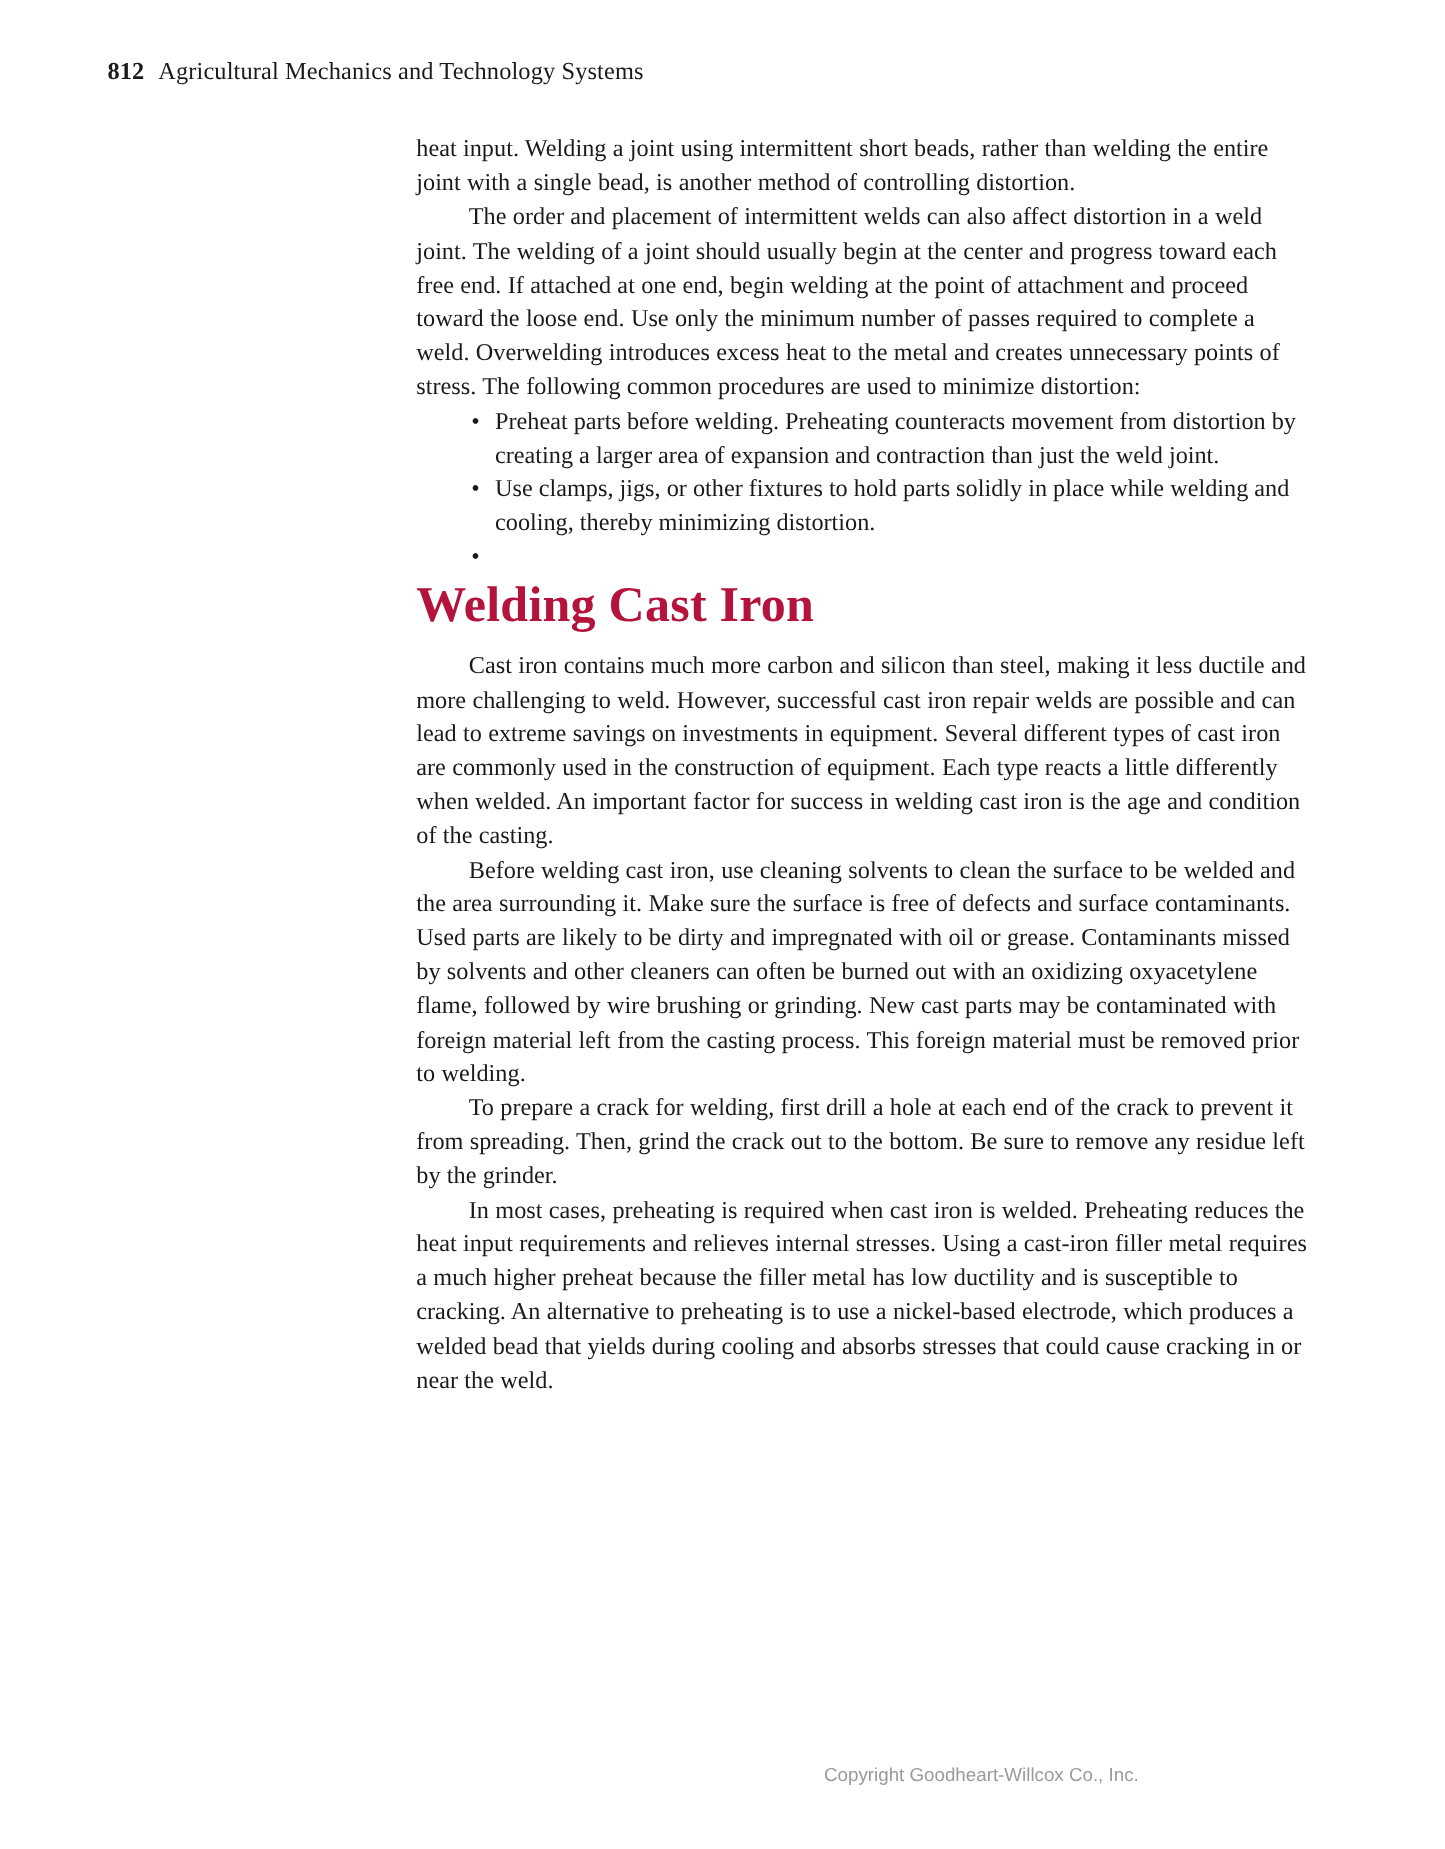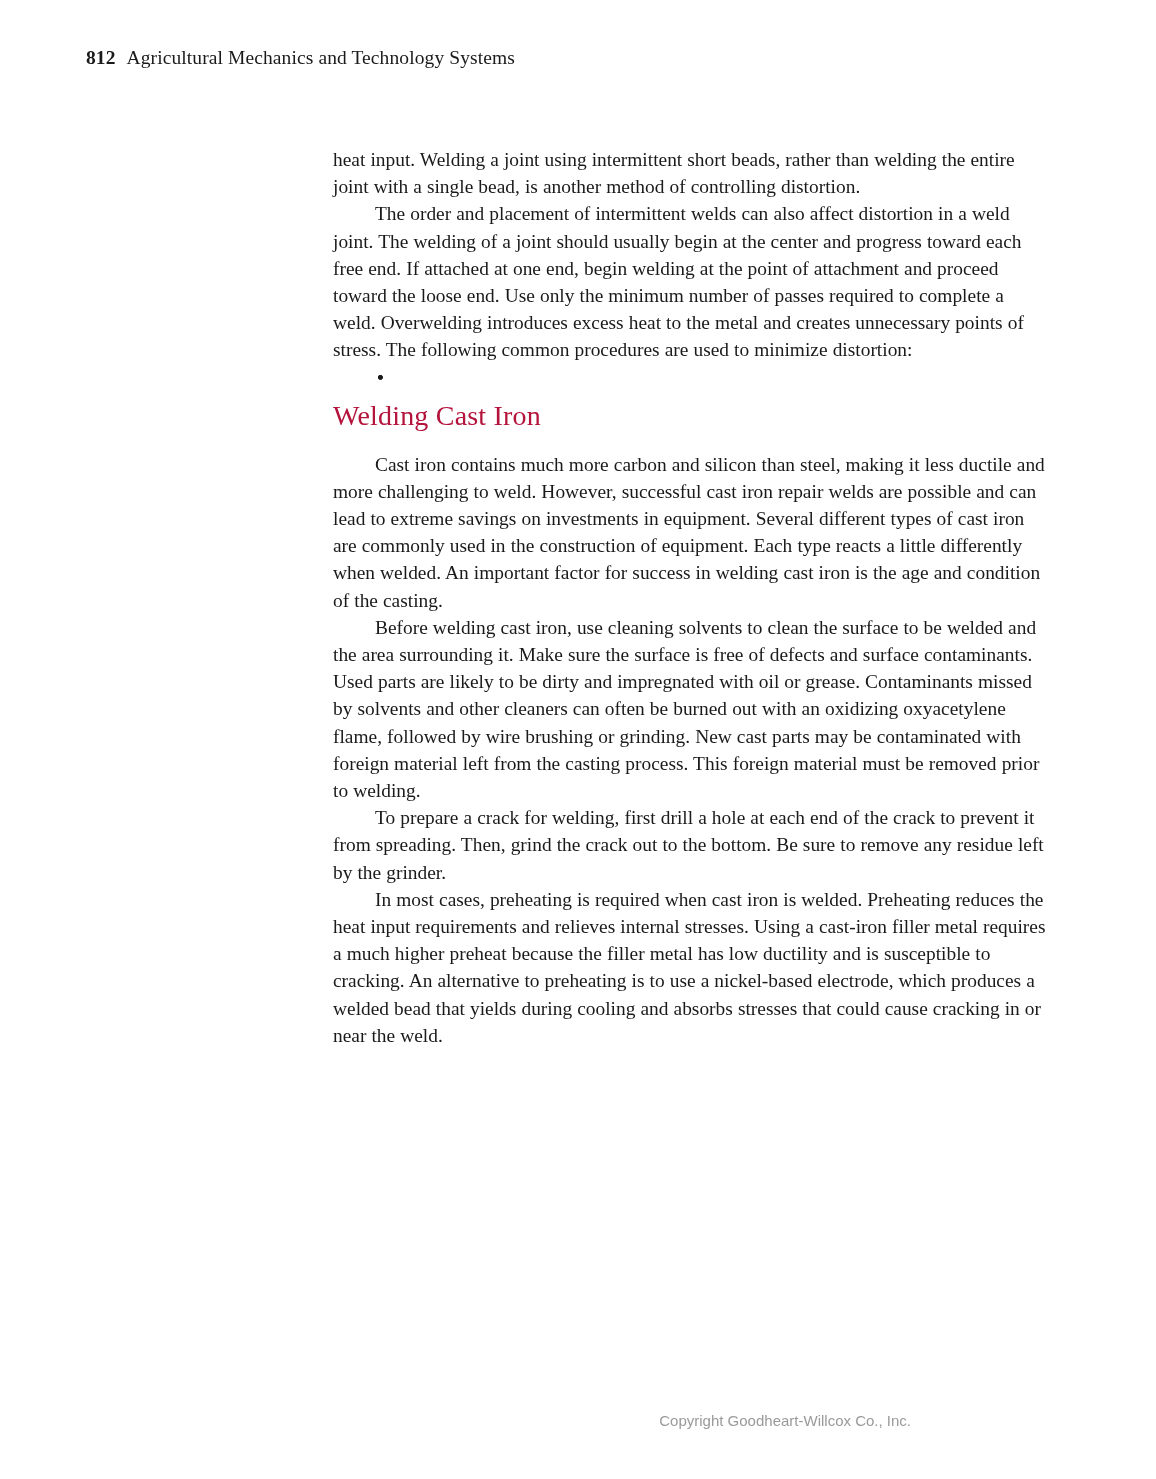--- a/index.html
+++ b/index.html
@@ -40,21 +40,20 @@
   .running-head .rh-title {
     font-weight: normal;
   }
 
   
   .column {
     position: absolute;
     left: 333px;
     top: 106px;
     width: 716px;
-    margin-top: 40px;
   }
 
   p.body {
     margin: 0;
     font-size: 19.4px;
     line-height: 27.2px;
     text-align: left;
     letter-spacing: 0.01px;
     word-spacing: 0.2px;
   }
@@ -80,22 +79,22 @@
     left: 44px;
     top: 0;
     font-size: 19.4px;
     line-height: 27.2px;
   }
 
   
   h1.section-title {
     margin: 0;
     font-family: "Liberation Serif", "DejaVu Serif", serif;
-    font-weight: normal;
-    font-size: 28px;
+    font-weight: bold;
+    font-size: 40px;
     line-height: 44px;
     color: #b4133b;
     letter-spacing: 0.2px;
   }
 
   .sp-before-heading { height: 30px; }
   .sp-after-heading  { height: 13px; }
 
   
   .footer {
@@ -120,23 +119,25 @@
 
   <div class="column">
 
     <p class="body">heat input. Welding a joint using intermittent short beads, rather than welding the entire joint with a single bead, is another method of controlling distortion.</p>
 
     <p class="body indent">The order and placement of intermittent welds can also affect distortion in a weld joint. The welding of a joint should usually begin at the center and progress toward each free end. If attached at one end, begin welding at the point of attachment and proceed toward the loose end. Use only the minimum number of passes required to complete a weld. Overwelding introduces excess heat to the metal and creates unnecessary points of stress. The following common procedures are used to minimize distortion:</p>
 
     <ul class="bullets">
       <li>
         <span class="dot">•</span>
+        <span>Preheat parts before welding. Preheating counteracts movement from distortion by creating a larger area of expansion and contraction than just the weld joint.</span>
       </li>
       <li>
         <span class="dot">•</span>
+        <span>Use clamps, jigs, or other fixtures to hold parts solidly in place while welding and cooling, thereby minimizing distortion.</span>
       </li>
       <li>
         <span class="dot">•</span>
       </li>
     </ul>
 
     <div class="sp-before-heading"></div>
 
     <h1 class="section-title" style="color: rgb(180, 19, 59);">Welding Cast Iron</h1>
 

